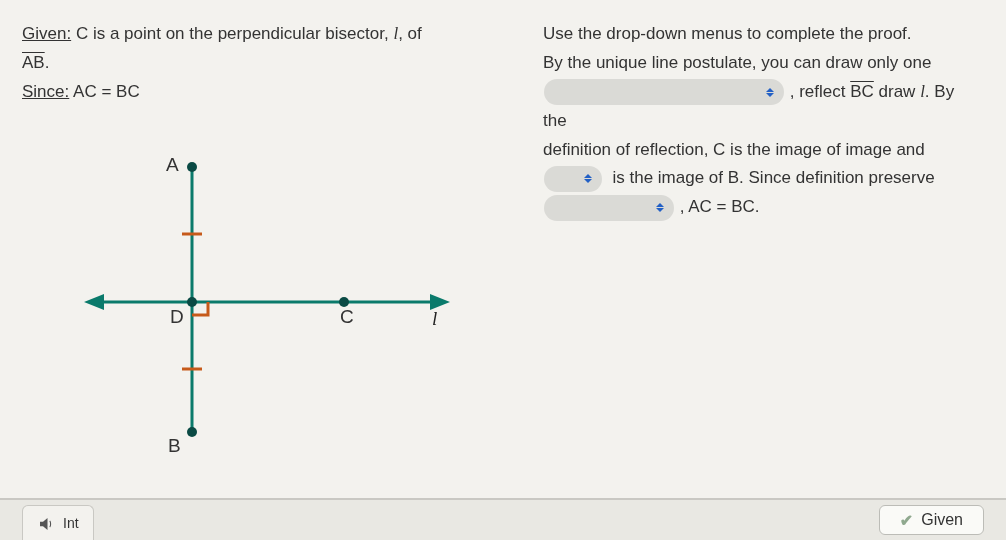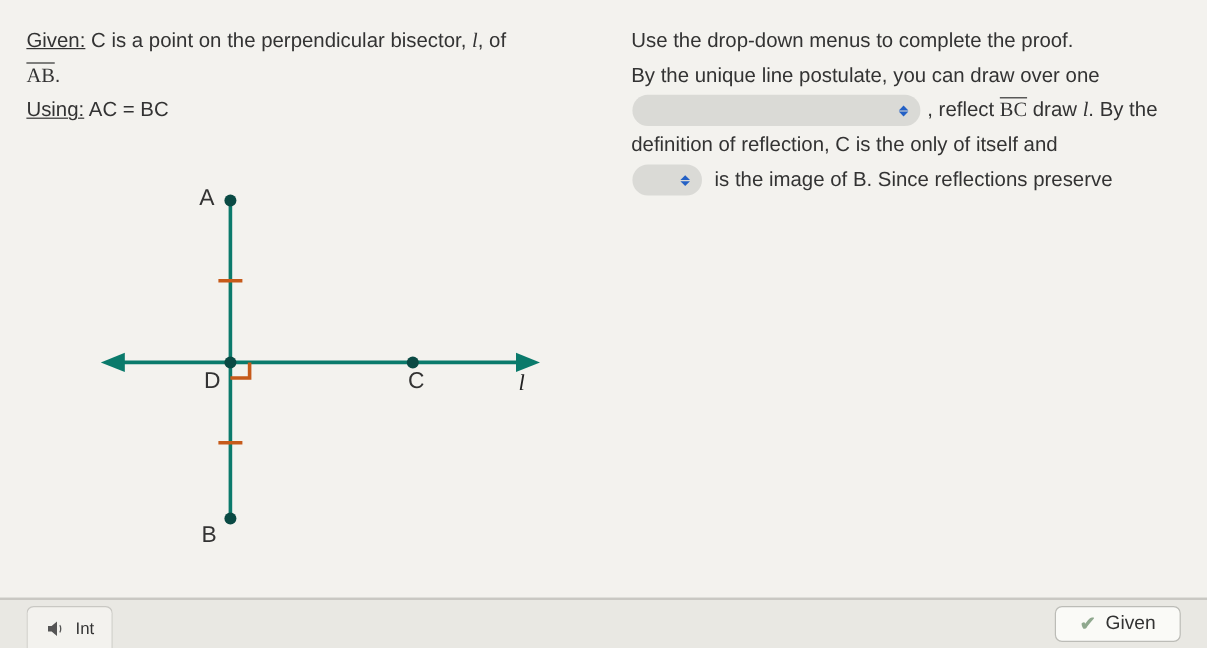--- a/index.html
+++ b/index.html
@@ -9,40 +9,38 @@
       width: 1006px;
       height: 540px;
       position: relative;
       color: #333;
       font-size: 17px;
       line-height: 1.7;
     }
     .content {
       display: flex;
       padding: 20px 22px 0 22px;
-      gap: 20px;
+      gap: 61px;
       height: 449px;
     }
     .left-col {
       width: 460px;
       flex-shrink: 0;
     }
     .right-col {
       flex: 1;
       padding-right: 10px;
-      margin-left: 24px;
     }
     .given-underline {
       text-decoration: underline;
       text-decoration-thickness: 1px;
     }
     .overline {
       text-decoration: overline;
       text-decoration-thickness: 1px;
-      font-family: Liberation Serif, serif;
     }
     .italic {
       font-style: italic;
       font-family: 'Times New Roman', serif;
     }
     .diagram-wrap {
       position: relative;
       width: 370px;
       height: 320px;
       margin-top: 30px;
@@ -147,21 +145,21 @@
   <div class="left-col">
     <div>
       <span class="given-underline">Given:</span>
       <span>C is a point on the perpendicular bisector,</span>
       <span class="italic">l</span><span>, of</span>
     </div>
     <div>
       <span class="overline">AB</span><span>.</span>
     </div>
     <div>
-      <span class="given-underline">Using:</span>
+      <span class="given-underline">Since:</span>
       <span>AC = BC</span>
     </div>
 
     <div class="diagram-wrap">
       <svg width="370" height="320" viewBox="0 0 370 320">
 
         <line x1="18" y1="165" x2="352" y2="165" stroke="#0a7a6b" stroke-width="3"></line>
         <polygon points="2,165 22,157 22,173" fill="#0a7a6b"></polygon>
         <polygon points="368,165 348,157 348,173" fill="#0a7a6b"></polygon>
 
@@ -181,39 +179,48 @@
         <text x="86" y="315" class="pt-label">B</text>
         <text x="88" y="186" class="pt-label">D</text>
         <text x="258" y="186" class="pt-label">C</text>
         <text x="350" y="188" class="pt-label-italic">l</text>
       </svg>
     </div>
   </div>
 
   <div class="right-col">
     <div>Use the drop-down menus to complete the proof.</div>
-    <div>By the unique line postulate, you can draw over one</div>
+    <div>By the unique line postulate, you can draw only one</div>
     <div>
       <span class="dropdown dropdown-lg">
         <span class="chev">
           <span class="chev-up"></span>
             <span class="chev-down"></span>
         </span>
       </span>
       <span>, reflect </span><span class="overline">BC</span><span> draw </span><span class="italic">l</span><span>. By the</span>
     </div>
-    <div>definition of reflection, C is the only of itself and</div>
+    <div>definition of reflection, C is the image of image and</div>
     <div>
       <span class="dropdown dropdown-md">
         <span class="chev">
           <span class="chev-up"></span>
             <span class="chev-down"></span>
         </span>
       </span>
-      &nbsp;<span>is the image of B. Since reflections preserve</span>
+      &nbsp;<span>is the image of B. Since definition preserve</span>
+    </div>
+    <div>
+      <span class="dropdown dropdown-ml">
+        <span class="chev">
+          <span class="chev-up"></span>
+            <span class="chev-down"></span>
+        </span>
+      </span>
+      <span>, AC = BC.</span>
     </div>
   </div>
 </div>
 
 <div class="footer">
   <div class="footer-left">
     <svg class="speaker-icon" viewBox="0 0 24 24">
       <path d="M4 9v6h4l6 5V4L8 9H4z" fill="#555"></path>
       <path d="M17 8c1.5 1 1.5 7 0 8" stroke="#555" stroke-width="1.5" fill="none"></path>
     </svg>

